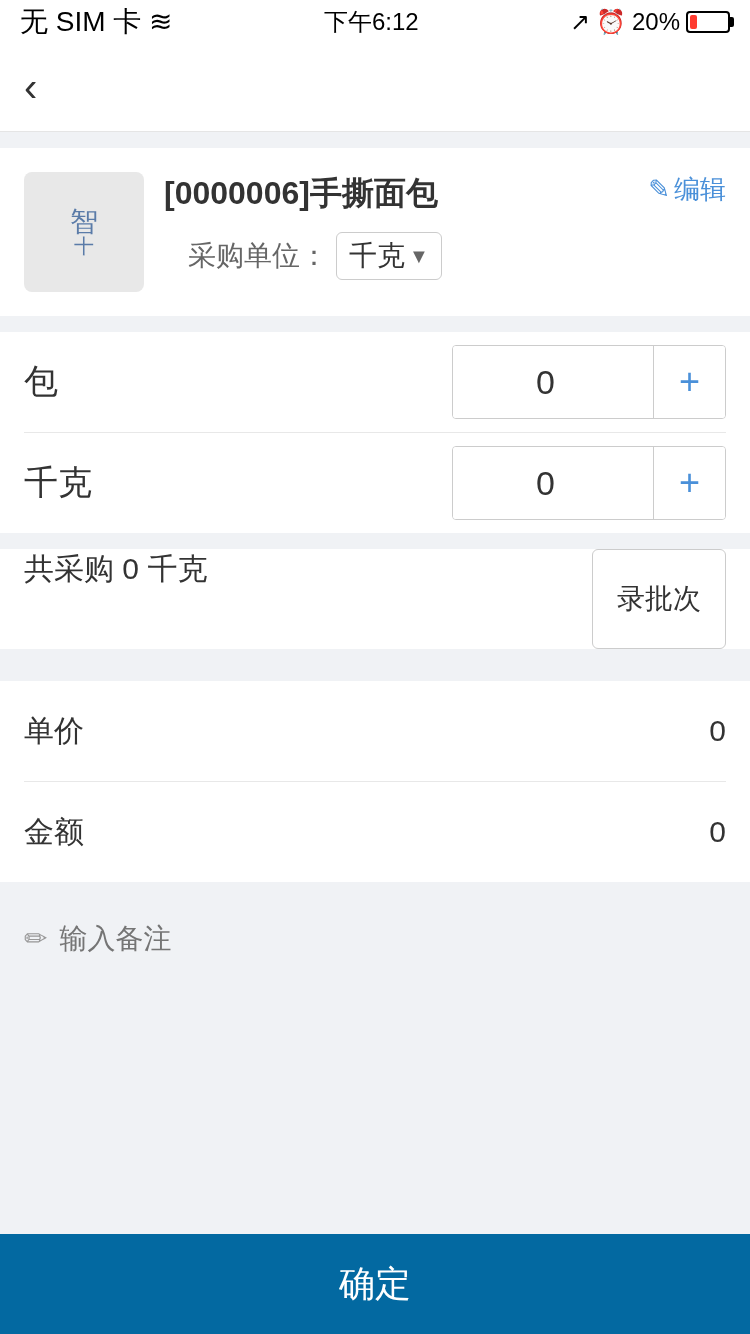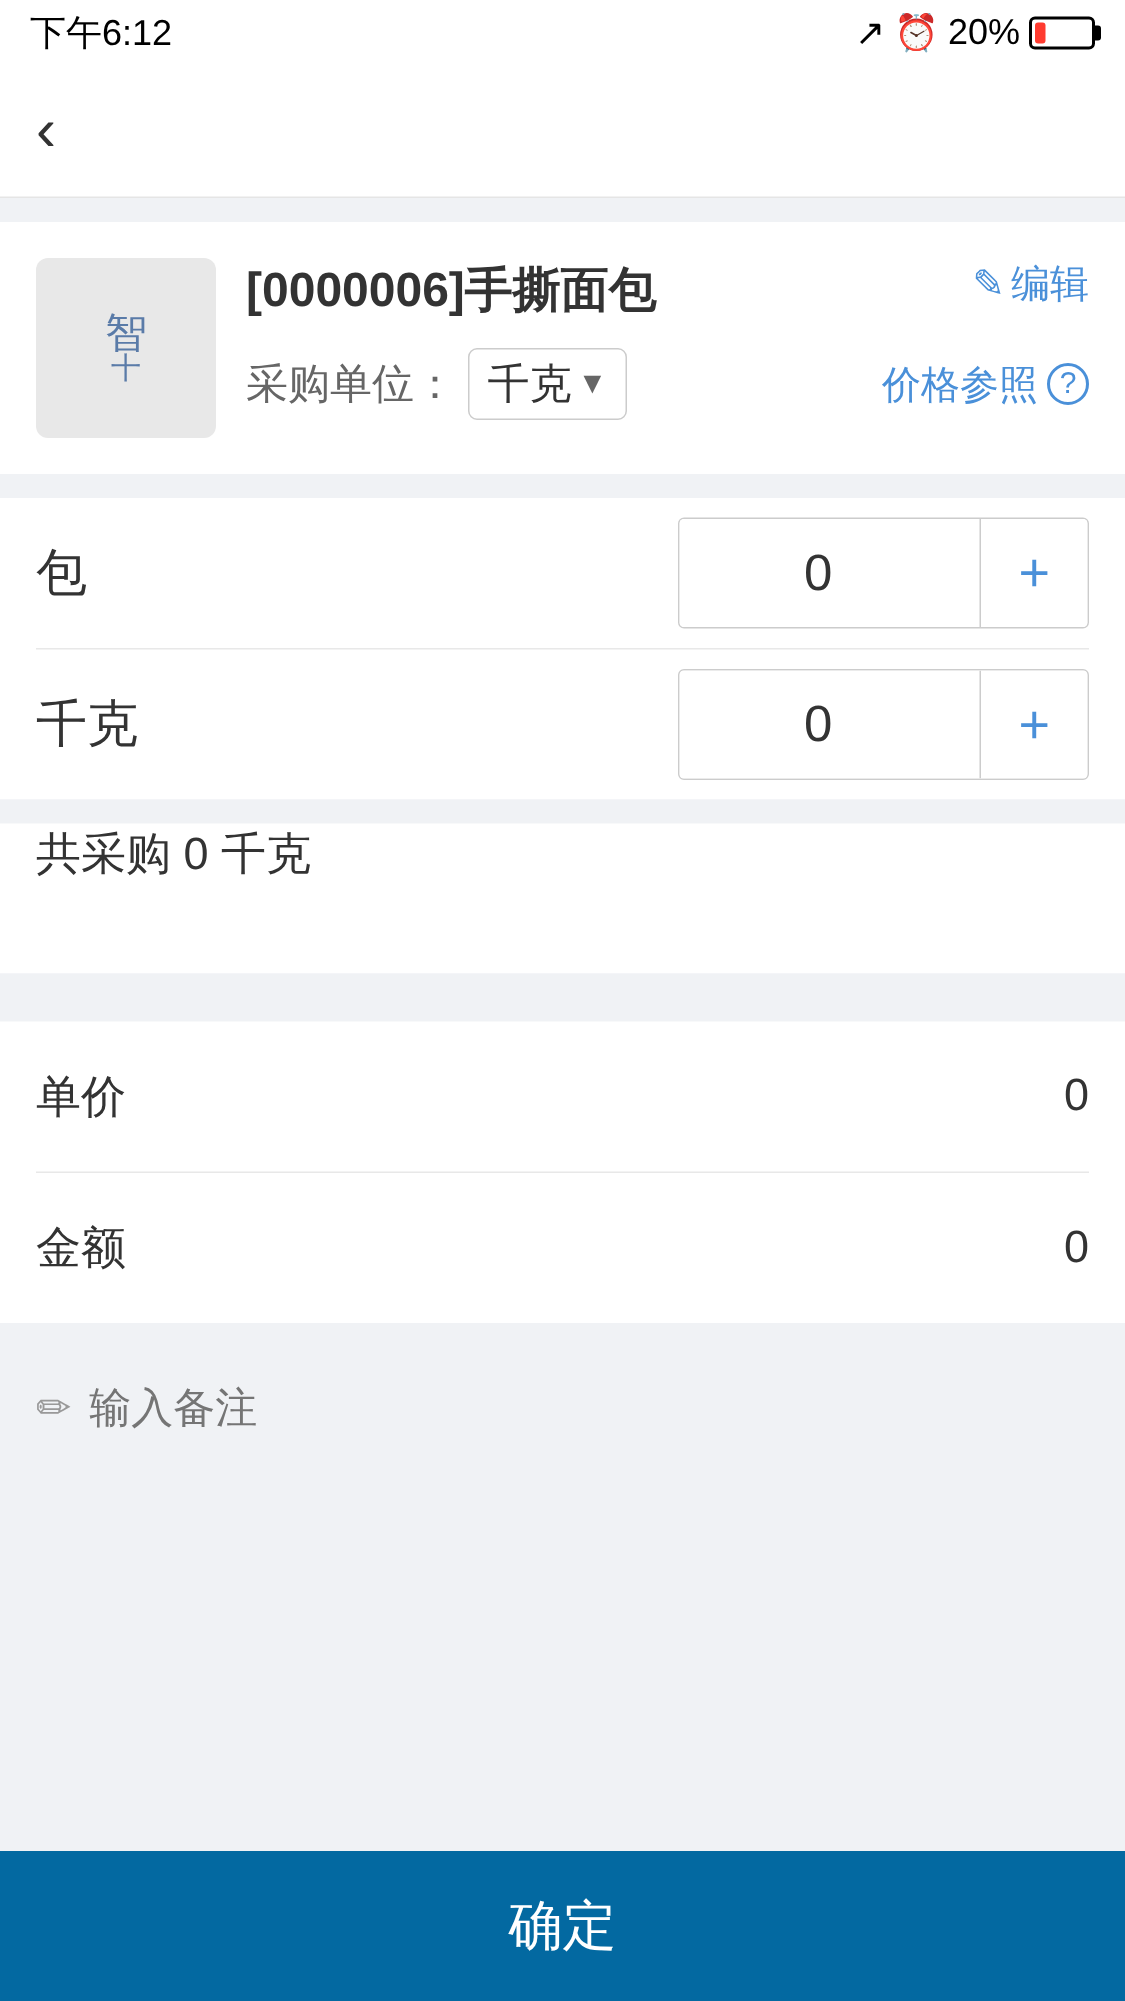--- a/index.html
+++ b/index.html
@@ -145,20 +145,21 @@
       cursor: pointer;
     }
     .unit-row {
       display: flex;
       align-items: center;
       justify-content: space-between;
     }
     .unit-label {
       font-size: 28px;
       color: #666;
+      margin-left: 24px;
     }
     .unit-select {
       display: flex;
       align-items: center;
       border: 1px solid #ccc;
       border-radius: 6px;
       padding: 4px 12px;
       background: #fff;
       gap: 4px;
       cursor: pointer;
@@ -330,20 +331,21 @@
       font-size: 36px;
       color: #fff;
       cursor: pointer;
       flex-shrink: 0;
     }
   </style>
 </head>
 <body>
 
 <div class="status-bar">
+  <span class="status-left">无 SIM 卡 ≋</span>
   <span class="status-center">下午6:12</span>
   <span class="status-right">
     <span>↗</span>
     <span>⏰</span>
     <span class="battery-text">20%</span>
     <span class="battery-icon">
       <span class="battery-fill"></span>
     </span>
   </span>
 </div>
@@ -368,24 +370,20 @@
       </span>
     </div>
     <div class="unit-row">
       <div style="display:flex;align-items:center;gap:8px;">
         <span class="unit-label">采购单位：</span>
         <div class="unit-select">
           <span class="unit-select-text">千克</span>
           <span class="unit-select-arrow">▼</span>
         </div>
       </div>
-      <div class="price-ref">
-        <span>价格参照</span>
-        <div class="help-icon">?</div>
-      </div>
     </div>
   </div>
 </div>
 
 <div class="section-divider"></div>
 
 <div class="input-section">
   <div class="input-row">
     <span class="input-label">包</span>
     <div class="input-spacer"></div>
@@ -408,20 +406,21 @@
 </div>
 
 <div class="section-divider"></div>
 
 <div class="total-row">
   <span class="total-text">
     <span>共采购</span>
     <span>0</span>
     <span>千克</span>
   </span>
+  <button class="record-batch-btn">录批次</button>
 </div>
 
 <div class="section-divider"></div>
 
 <div class="info-section">
   <div class="info-row">
     <span class="info-label">单价</span>
     <span class="info-value">0</span>
   </div>
   <div class="thin-divider"></div>

